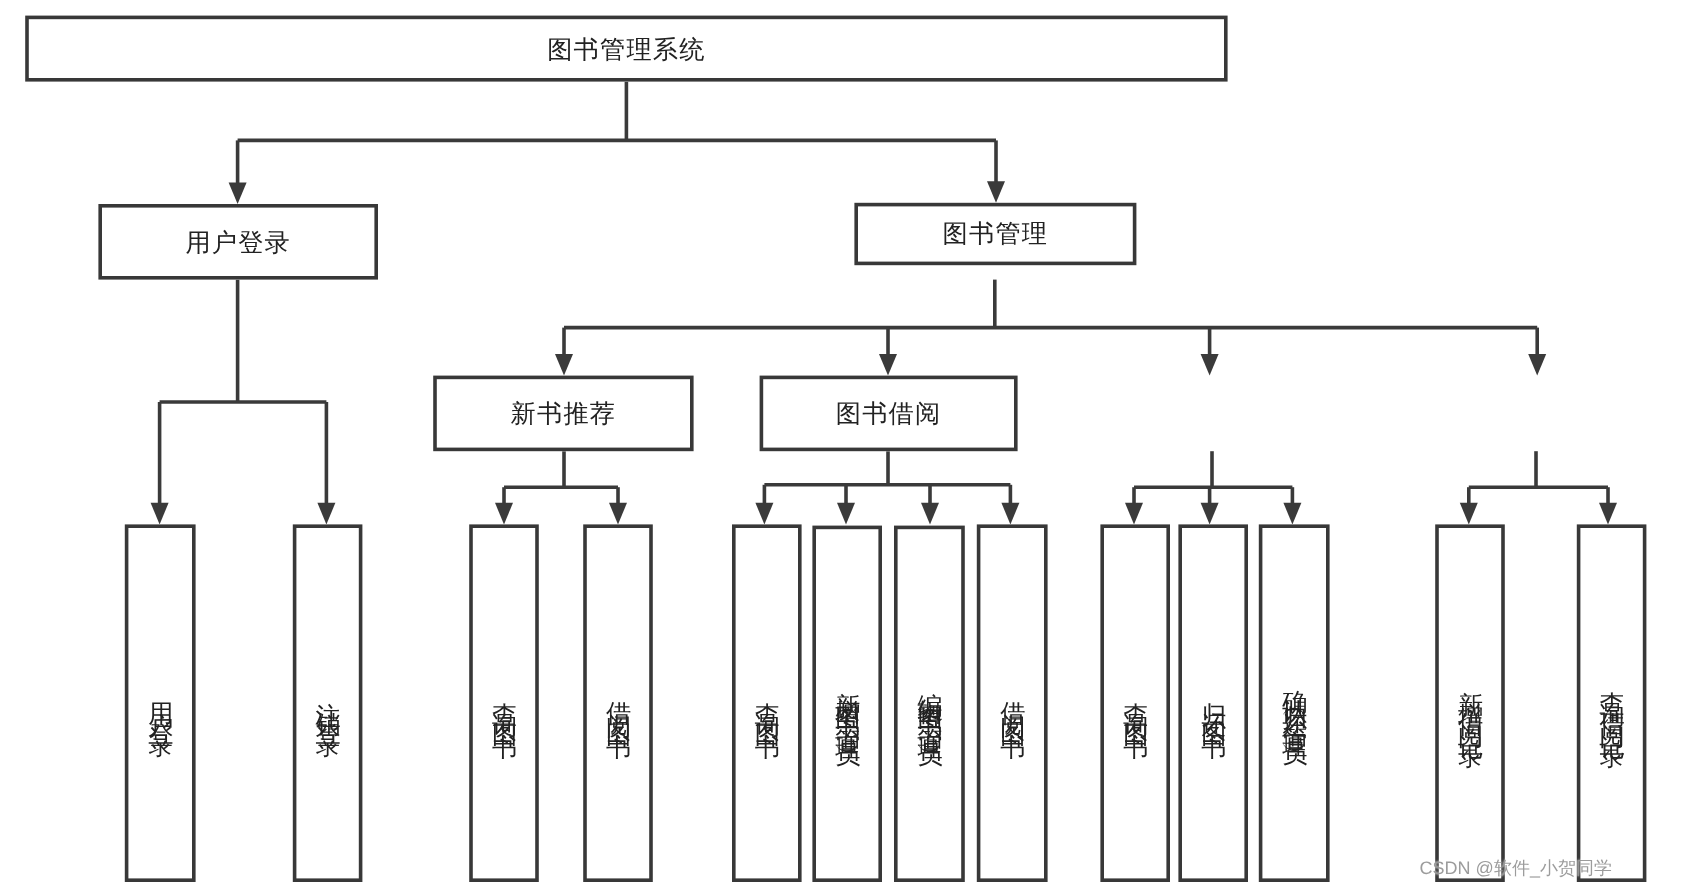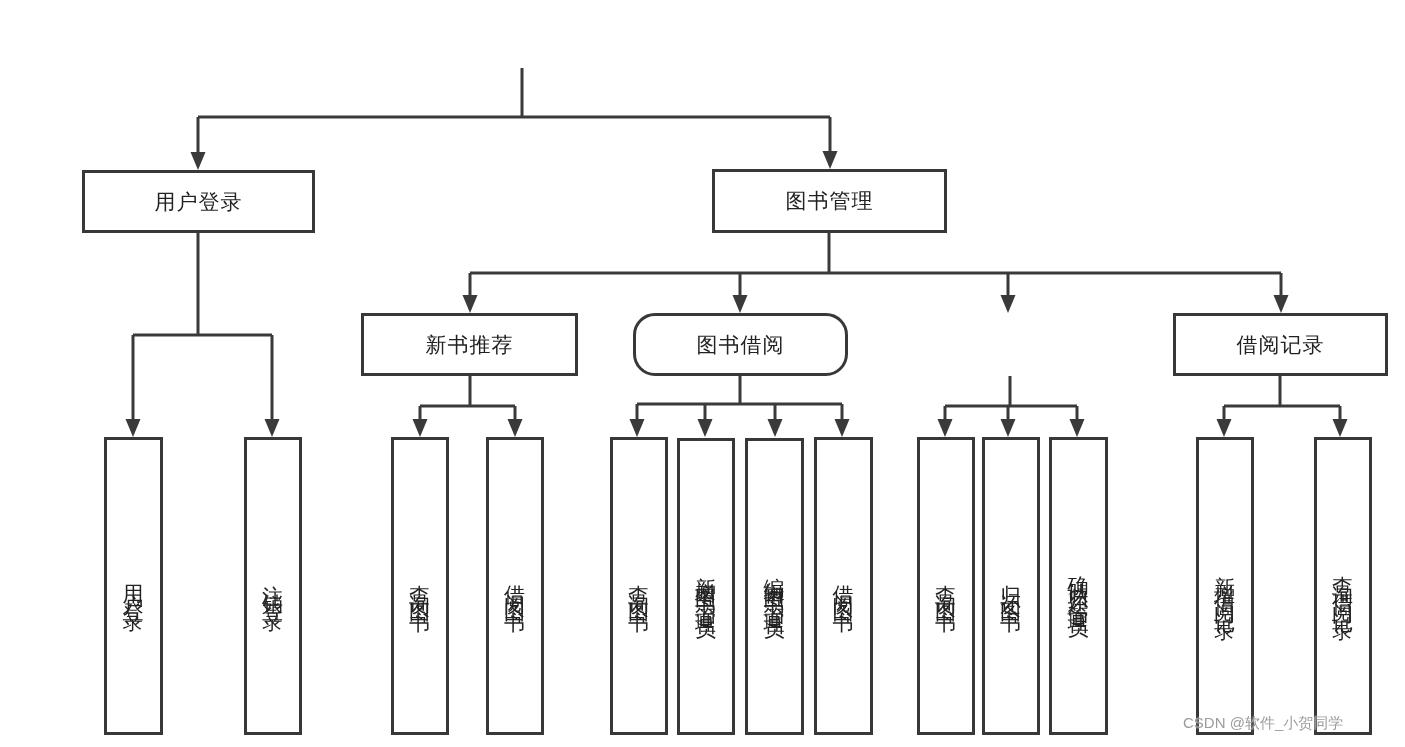--- a/index.html
+++ b/index.html
@@ -118,36 +118,36 @@
       <polygon points="767.5,419 782.5,419 775,437"></polygon>
       <polygon points="834.5,419 849.5,419 842,437"></polygon>
       <polygon points="937.5,419 952.5,419 945,437"></polygon>
       <polygon points="1000.5,419 1015.5,419 1008,437"></polygon>
       <polygon points="1069.5,419 1084.5,419 1077,437"></polygon>
       <polygon points="1216.5,419 1231.5,419 1224,437"></polygon>
       <polygon points="1332.5,419 1347.5,419 1340,437"></polygon>
     </g>
   </svg>
 
+  <div class="box" style="left:21px; top:13px; width:1002px; height:55px;">
+    <span>图书管理系统</span>
+  </div>
 
   <div class="box" style="left:82px; top:170px; width:233px; height:63px;">
     <span>用户登录</span>
   </div>
-  <div class="box" style="left:712px; top:169px; width:235px; height:64px;font-family:Liberation Serif, serif;">
+  <div class="box" style="left:712px; top:169px; width:235px; height:52px;font-family:Liberation Serif, serif;">
     <span>图书管理</span>
   </div>
 
   <div class="box" style="left:361px; top:313px; width:217px; height:63px;">
     <span>新书推荐</span>
   </div>
-  <div class="box" style="left:633px; top:313px; width:215px; height:63px;border-radius:22px;">
+  <div class="box" style="left:633px; top:313px; width:215px; height:63px;">
     <span>图书借阅</span>
-  </div>
-  <div class="box" style="left:1173px; top:313px; width:215px; height:63px;">
-    <span>借阅记录</span>
   </div>
 
   <div class="vbox" style="left:104px; top:437px; width:59px; height:298px;">
     <span class="vtext">用户登录</span>
   </div>
   <div class="vbox" style="left:244px; top:437px; width:58px; height:298px;">
     <span class="vtext">注销登录</span>
   </div>
 
   <div class="vbox" style="left:391px; top:437px; width:58px; height:298px;">

